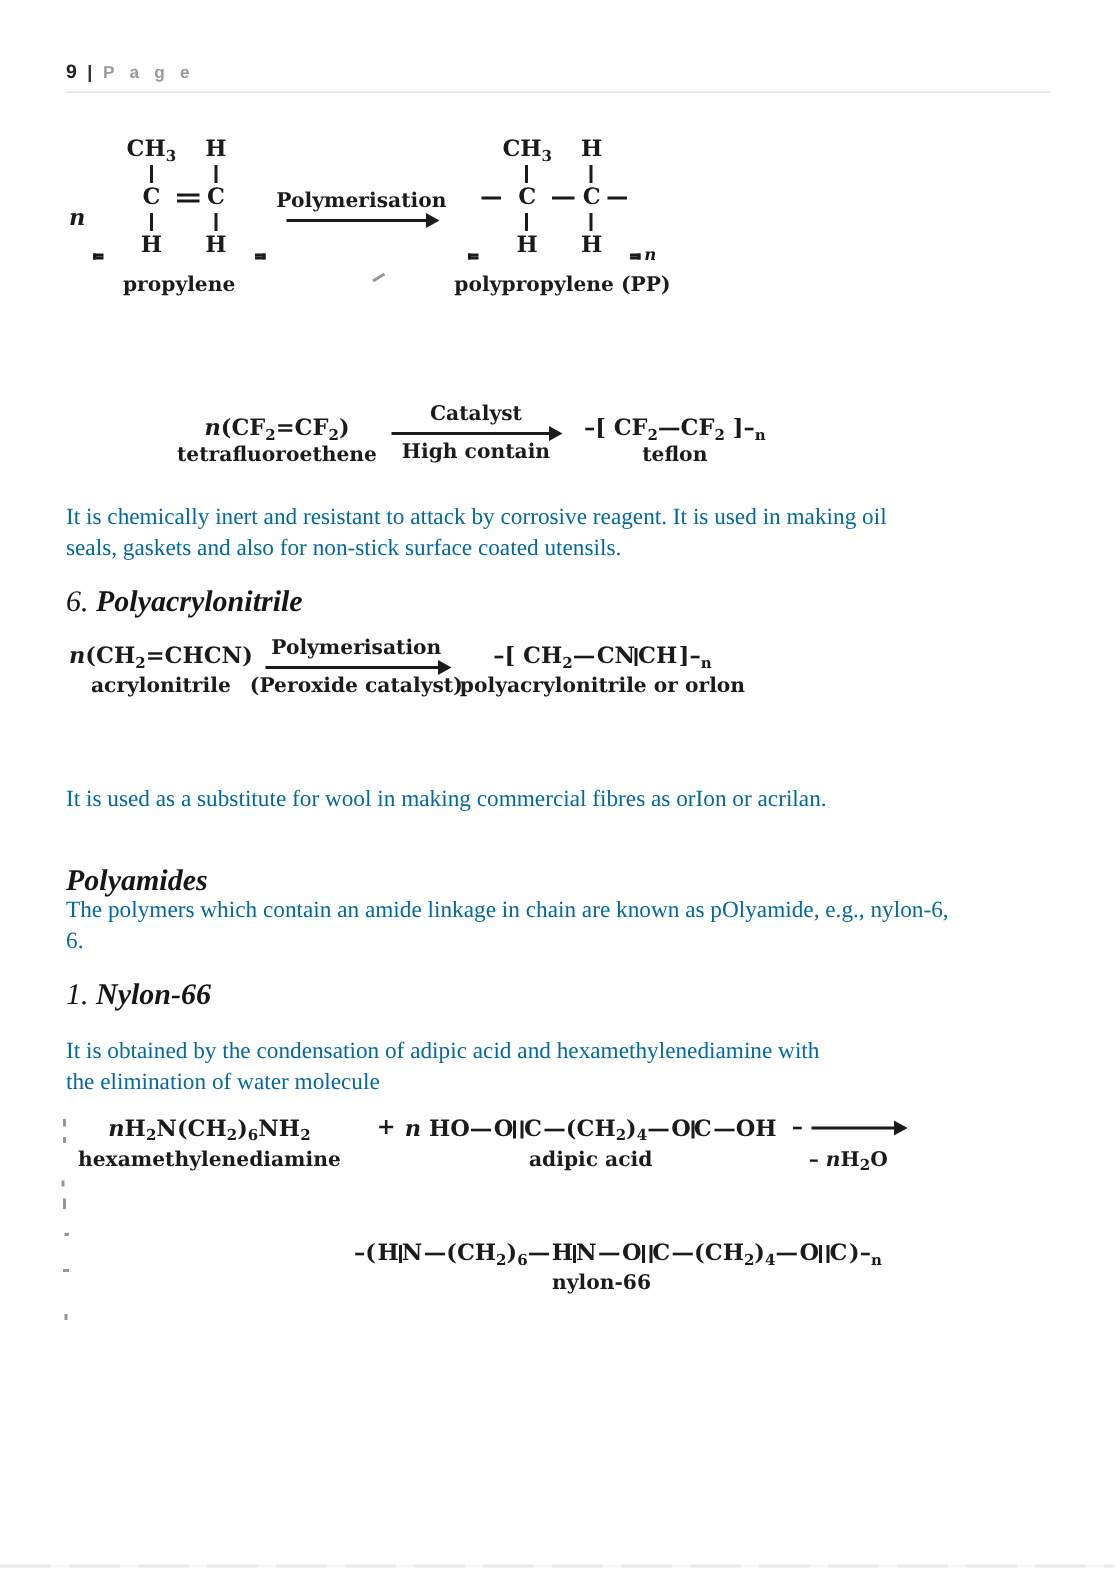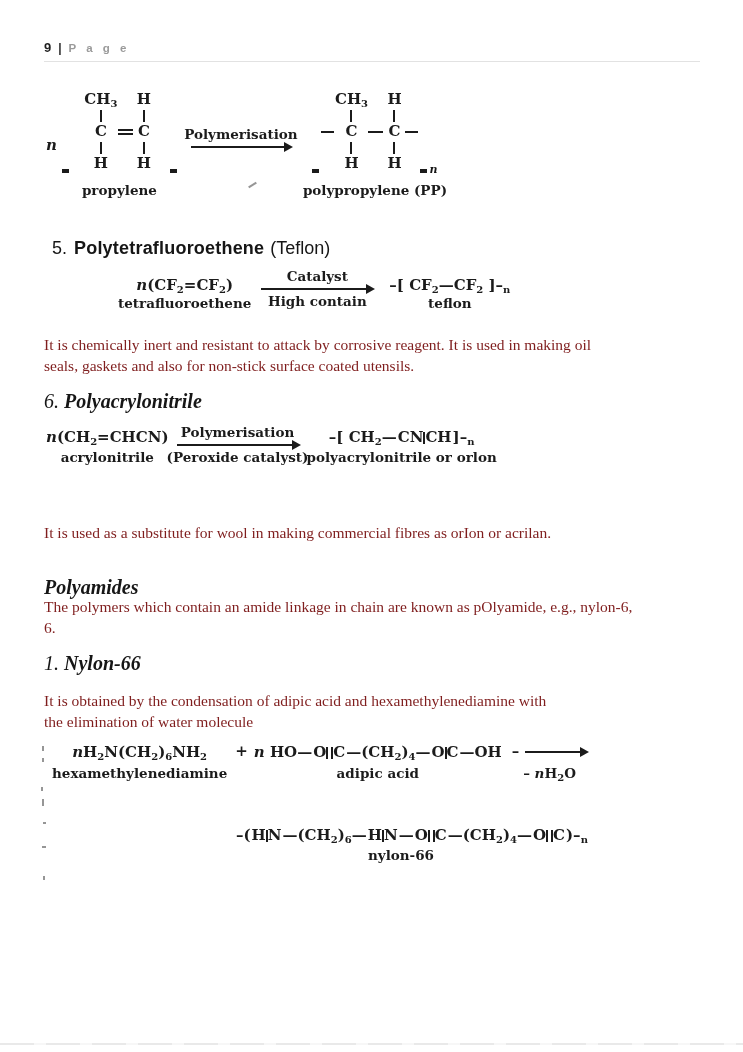--- a/index.html
+++ b/index.html
@@ -54,21 +54,21 @@
                  border-left:9px solid #1b1b1b; border-top:5px solid transparent; border-bottom:5px solid transparent; }
 
   
   .h5 { font-family:"Liberation Sans", sans-serif; font-size:18px; color:#161616; }
   .h5 .nm { font-weight:400; margin-right:7px; }
   .h5 .tt { font-weight:700; letter-spacing:.2px; }
   .h5 .sf { font-weight:400; margin-left:6px; }
   .hs { font-size:20px;font-style:italic; }
   .hs .nm { font-weight:400; margin-right:5px; }
   .hs .tt { font-weight:700; }
-  .para { font-size:15.5px; line-height:21px; color:#7f1d1d; }
+  .para { font-size:15.5px; line-height:21px; color:#0369a1; }
 
   
   .mark { position:absolute; background:#6e6e6e; opacity:.72; }
 </style>
 </head>
 <body>
 
 <div class="page">
 
   <div class="abs pagehead" style="left:44px; top:40px;">
@@ -126,23 +126,20 @@
             <span class="chem" style="grid-area:5/4;"><span>H</span></span>
           </div>
           <div class="br r"></div>
           <span class="bsub">n</span>
         </div>
         <div class="chem clabel" style="margin-top:7px;">polypropylene (PP)</div>
       </div>
     </div>
   </div>
 
-  <div class="abs h5" style="left:52px; top:238px;">
-    <span class="nm">5.</span><span class="tt">Polytetrafluoroethene</span><span class="sf">(Teflon)</span>
-  </div>
 
   <div class="abs row" style="left:118px; top:262px; align-items:flex-start;">
     <div class="col">
       <span class="chem" style="margin-top:14px;"><i>n</i><span>(CF</span><sub>2</sub><span>=CF</span><sub>2</sub><span>)</span></span>
       <span class="chem clabel">tetrafluoroethene</span>
     </div>
     <div class="rxn" style="width:112px; margin:6px 10px 0 10px;">
       <div class="lbl">Catalyst</div>
       <div class="aline"></div>
       <div class="lbl">High contain</div>
@@ -202,21 +199,21 @@
   <div class="abs hs" style="left:44px; top:652px;">
     <span class="nm">1.</span><span class="tt">Nylon-66</span>
   </div>
 
   <div class="abs para" style="left:44px; top:690px; width:665px;">
     <div>It is obtained by the condensation of adipic acid and hexamethylenediamine with</div>
     <div>the elimination of water molecule</div>
   </div>
 
   <div class="abs row" style="left:52px; top:742px; align-items:flex-end;">
-    <div class="col" style="margin-right:8px;">
+    <div class="col" style="margin-right:24px;">
       <span class="chem"><i>n</i><span>H</span><sub>2</sub><span>N(CH</span><sub>2</sub><span>)</span><sub>6</sub><span>NH</span><sub>2</sub></span>
       <span class="chem clabel" style="margin-top:3px;">hexamethylenediamine</span>
     </div>
     <span class="chem" style="margin:0 6px 20px 0;">+</span>
     <div class="col">
       <div class="row" style="align-items:flex-end;">
         <span class="chem"><i>n</i><span> HO—</span></span>
         <span class="vs">
           <span class="chem">O</span>
           <span class="vbond2"></span>

